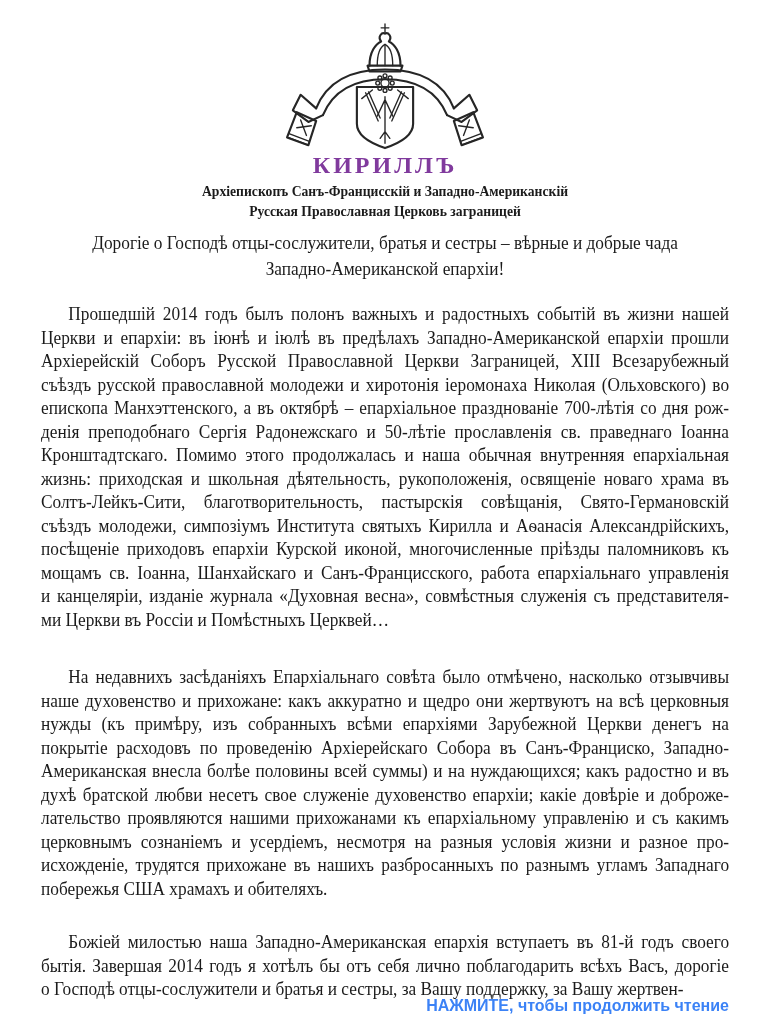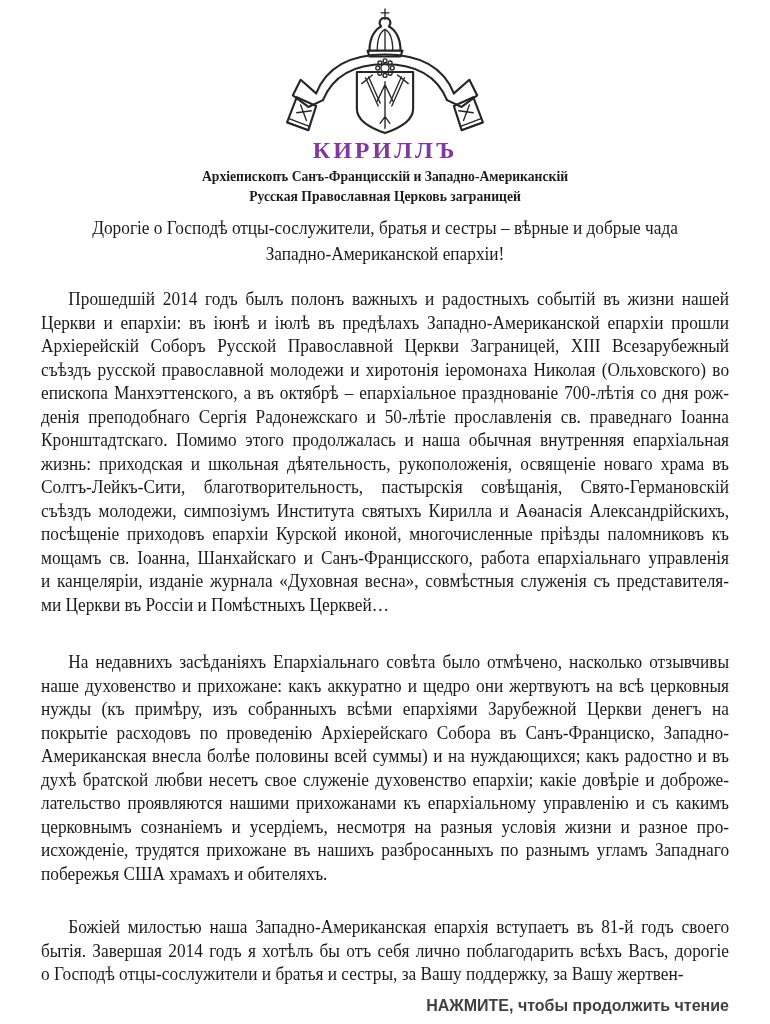--- a/index.html
+++ b/index.html
@@ -1,21 +1,21 @@
 <!DOCTYPE html>
 <html><head>
 <meta charset="utf-8">
 <style>
   html,body { margin:0; padding:0; background:#ffffff; }
   .page {
     position:relative; width:770px; height:1024px; background:#ffffff;
     font-family:"Liberation Serif","DejaVu Serif",serif; color:#1b1b1b;
     overflow:hidden; margin:0 auto;
   }
-  .emblem-wrap { padding-top:8px; text-align:center; }
+  .emblem-wrap { padding-top:23px; text-align:center; }
   .emblem-wrap svg { display:block; margin:0 auto; }
   .emblem-title {
     font-size:24px; line-height:26px; margin-top:1px; letter-spacing:3px;
     font-weight:700; text-align:center;
   }
   .squeeze {
     width:756px; margin-left:41px;
     transform:scaleX(0.9101); transform-origin:0 0;
   }
   .org-line { text-align:center; font-weight:700; font-size:15px; line-height:20px; }
@@ -143,15 +143,15 @@
       </div>
 
     <div class="para p3">
         <div class="line first">Божіей милостью наша Западно-Американская епархія вступаетъ въ 81-й годъ своего</div>
         <div class="line">бытія. Завершая 2014 годъ я хотѣлъ бы отъ себя лично поблагодарить всѣхъ Васъ, дорогіе</div>
         <div class="line last">о Господѣ отцы-сослужители и братья и сестры, за Вашу поддержку, за Вашу жертвен-</div>
       </div>
 
   </div>
 
-  <a class="footer-link" style="color: #404040; margin-left: 24px;">НАЖМИТЕ, чтобы продолжить чтение</a>
+  <a class="footer-link" style="color: #3b82f6; margin-left: 24px;">НАЖМИТЕ, чтобы продолжить чтение</a>
 
 </div>
 
 </body></html>

